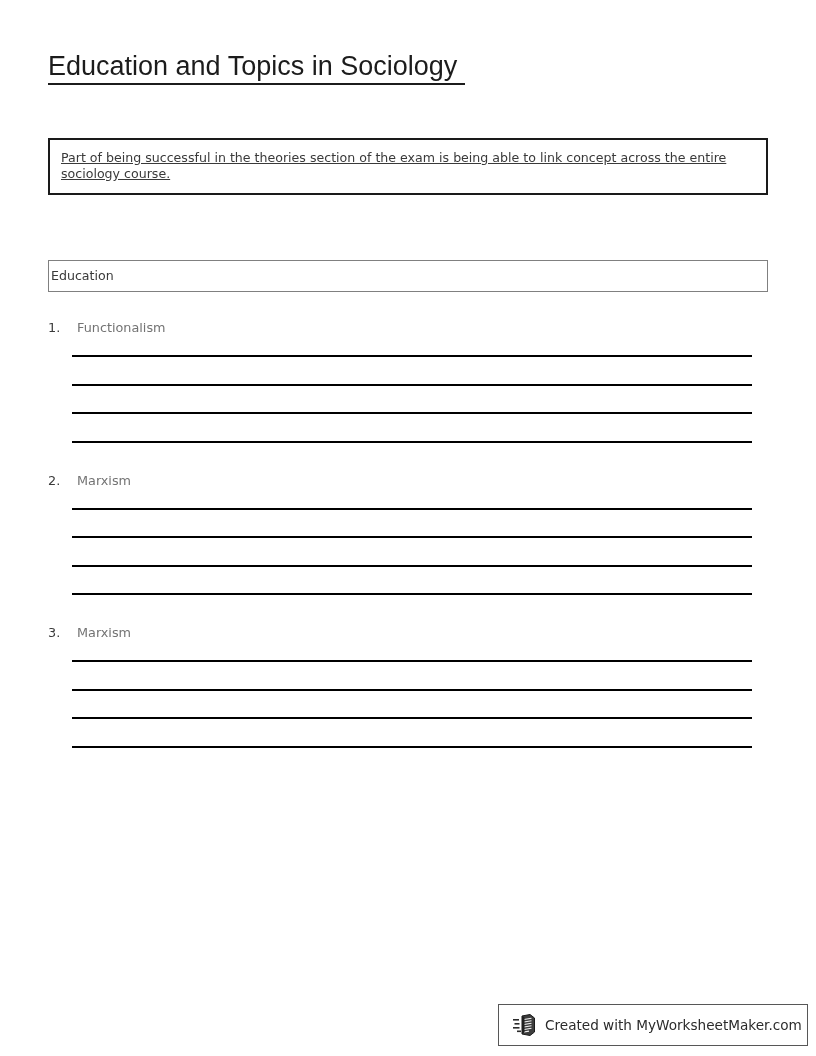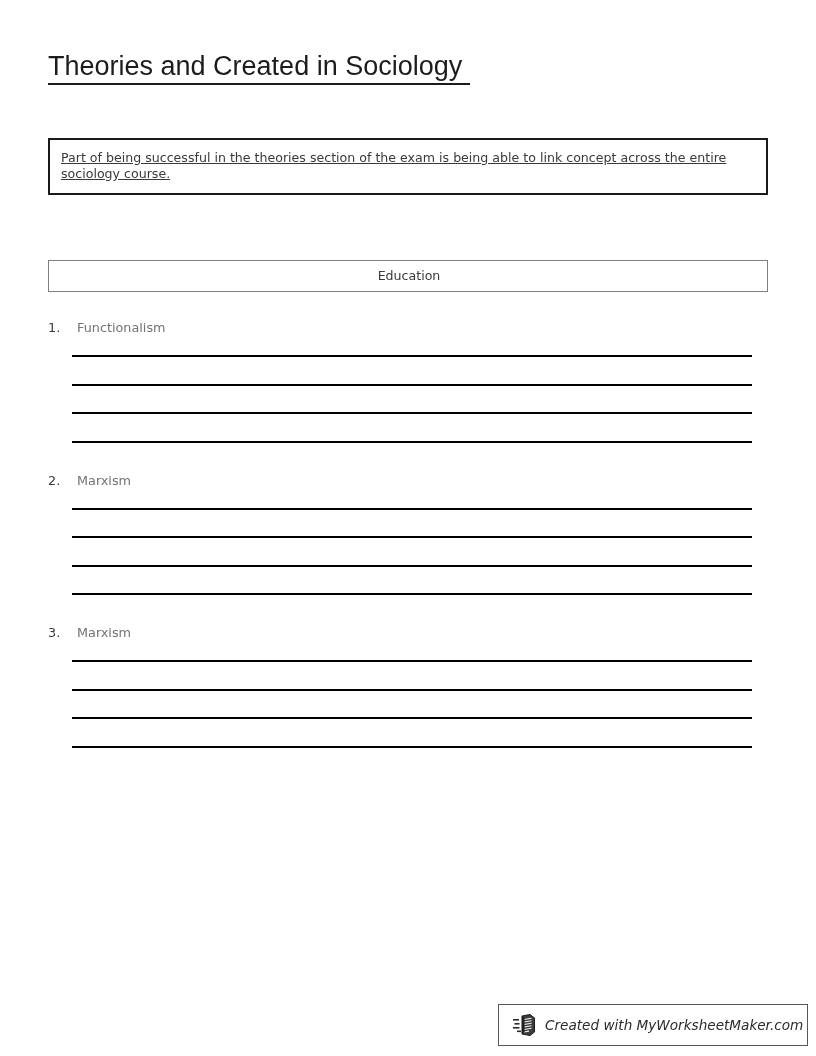--- a/index.html
+++ b/index.html
@@ -70,21 +70,20 @@
     left: 48px;
     top: 260px;
     width: 720px;
     height: 32px;
     box-sizing: border-box;
     border: 1px solid #808080;
     background: #ffffff;
     display: flex;
     align-items: center;
     padding-left: 2px;
-    justify-content: center;
   }
   .topic-label {
     font-family: "DejaVu Sans", sans-serif;
     font-size: 12.6px;
     color: #3a3a3a;
     line-height: 16px;
   }
 
   
   .items {
@@ -142,21 +141,20 @@
     left: 498px;
     top: 1004px;
     width: 310px;
     height: 42px;
     box-sizing: border-box;
     border: 1px solid #575757;
     background: #ffffff;
     display: flex;
     align-items: center;
     padding-left: 14px;
-    font-style: italic;
   }
   .badge-logo {
     width: 24px;
     height: 22px;
     flex: 0 0 auto;
     margin-right: 8px;
     display: block;
   }
   .badge-text {
     font-family: "DejaVu Sans", sans-serif;
@@ -164,21 +162,21 @@
     color: #2b2b2b;
     line-height: 18px;
     white-space: nowrap;
   }
 </style>
 </head>
 <body>
 
 <div class="page">
 
-  <div class="title">Theories and Created in Sociology </div>
+  <div class="title">Education and Topics in Sociology </div>
 
   <div class="instruction-box">
     <p class="instruction-para">Part of being successful in the theories section of the exam is being able to link concept across the entire sociology course.</p>
   </div>
 
   <div class="topic-box">
     <span class="topic-label">Education</span>
   </div>
 
   <div class="items">

